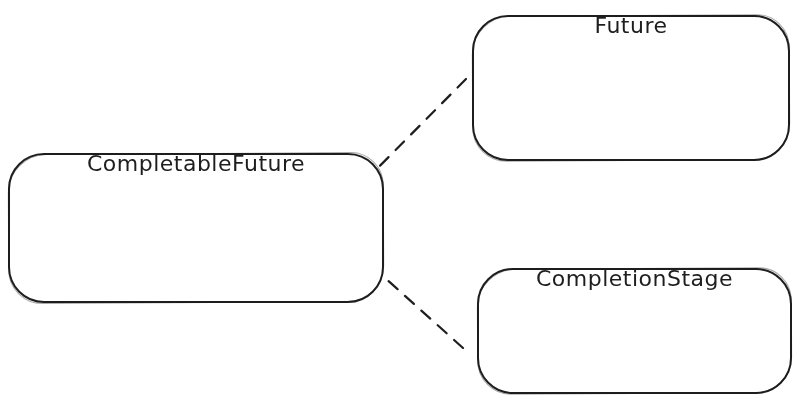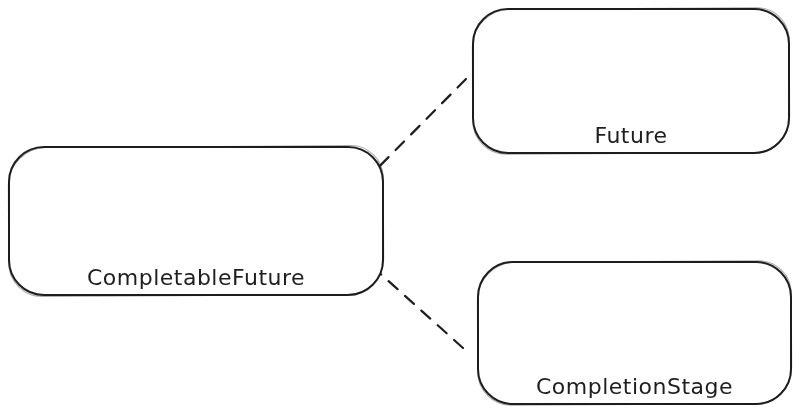--- a/index.html
+++ b/index.html
@@ -21,44 +21,45 @@
     top: 0;
     width: 800px;
     height: 416px;
   }
   .node {
     position: absolute;
     background: #ffffff;
     border: 2.2px solid #1e1e1e;
     border-radius: 36px;
     display: flex;
-    align-items: flex-end;
+    align-items: flex-start;
     justify-content: center;
     box-sizing: border-box;
+    margin-top: 7px;
   }
   
   .node-sketch {
     position: absolute;
     inset: -2px;
     border: 1.3px solid rgba(30, 30, 30, 0.38);
     border-radius: 39px 33px 37px 34px;
     transform: rotate(-0.35deg);
     pointer-events: none;
   }
   .node-label {
     position: relative;
     color: #1e1e1e;
     font-size: 22px;
     letter-spacing: 0.5px;
     white-space: nowrap;
     transform: translateY(-4px);
   }
   .node-completable-future { left: 8px;   top: 146px; width: 376px; height: 150px; }
   .node-future             { left: 472px; top: 8px;   width: 318px; height: 146px; }
-  .node-completion-stage   { left: 477px; top: 261px; width: 315px; height: 144px; }
+  .node-completion-stage   { left: 477px; top: 261px; width: 315px; height: 126px; }
 </style>
 </head>
 <body>
 
 <div class="canvas">
 
   <svg class="edges-layer" width="800" height="416" viewBox="0 0 800 416" aria-hidden="true">
 
     <g stroke="#1e1e1e" fill="none" stroke-linecap="round" stroke-linejoin="round">
       <path d="M466 79 L346 200" stroke-width="2.2" stroke-dasharray="12 10"></path>

